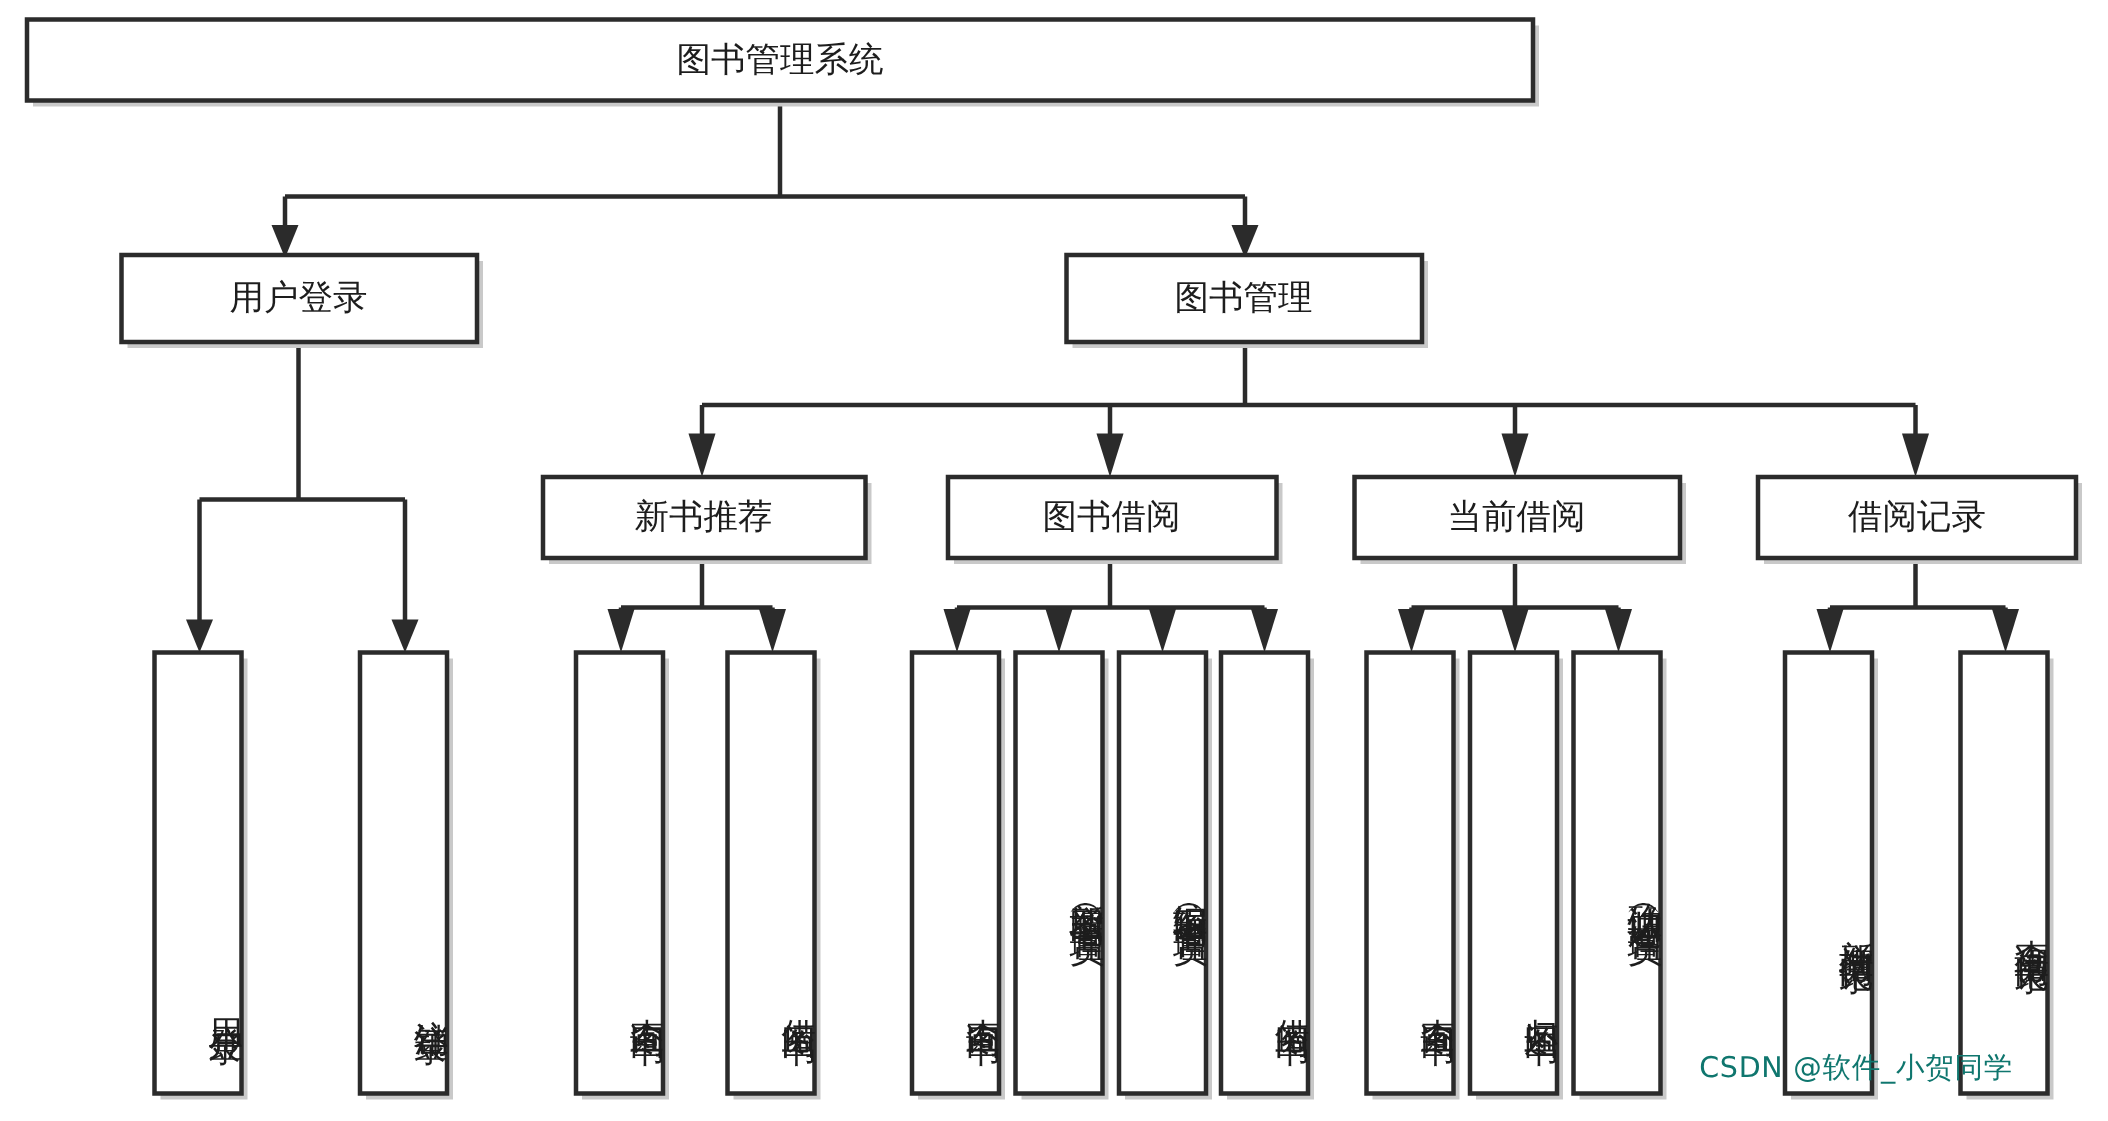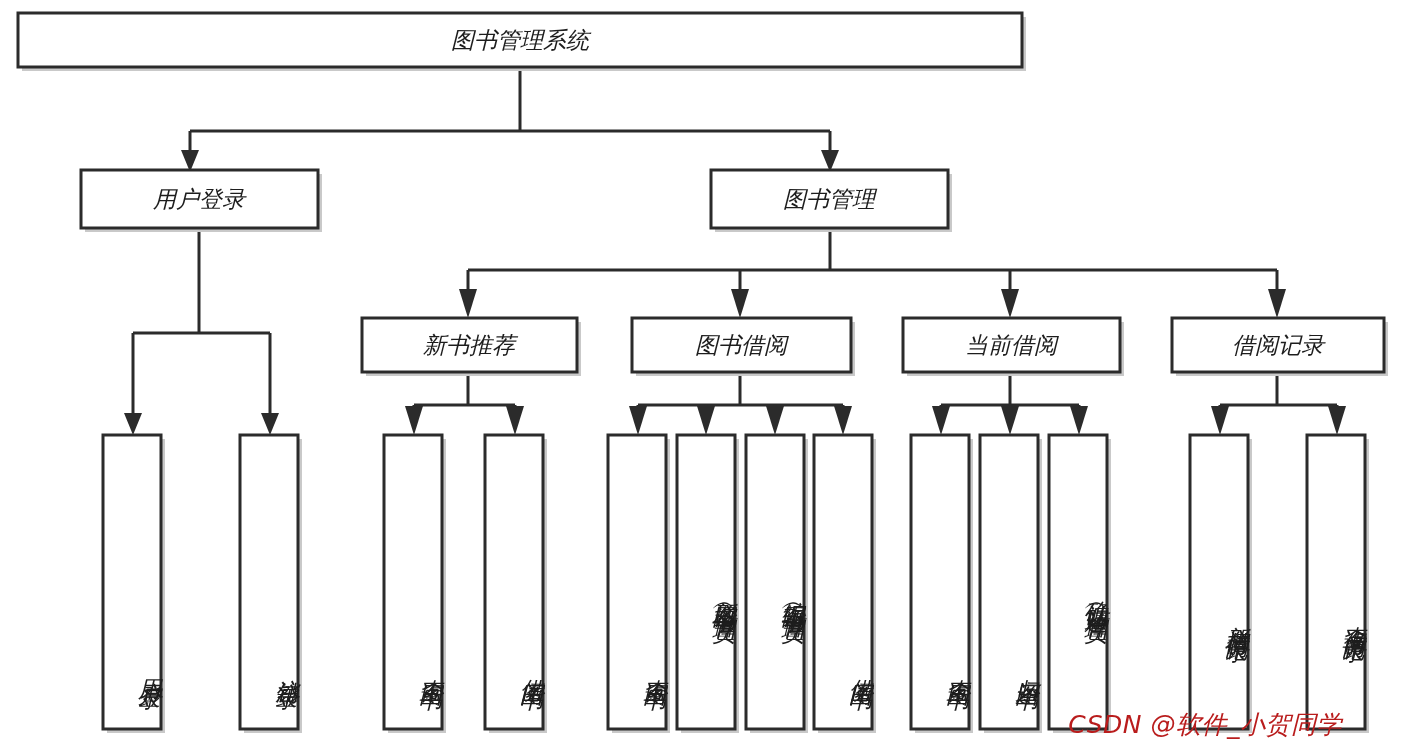--- a/index.html
+++ b/index.html
@@ -13,21 +13,20 @@
     font-family: "DejaVu Sans", "Liberation Sans", sans-serif;
     overflow: hidden;
     position: relative;
   }
   #chart-root {
     position: absolute;
     left: 0;
     top: 0;
     width: 1350px;
     height: 747px;
-    font-style: italic;
   }
   .node-box {
     fill: #ffffff;
     stroke: #2b2b2b;
     stroke-width: 3;
   }
   .node-shadow {
     fill: #c9c9c9;
     stroke: none;
   }
@@ -59,24 +58,24 @@
     letter-spacing: 3px;
     display: flex;
     align-items: flex-start;
     justify-content: center;
     white-space: nowrap;
     pointer-events: none;
   }
   .watermark {
     position: absolute;
     right: 8px;
-    bottom: 6px;
-    font-family: "DejaVu Sans", "Liberation Sans", sans-serif;
-    font-size: 25px;
-    color: #b91c1c;
+    bottom: 22px;
+    font-family: "DejaVu Sans", "Liberation Sans", sans-serif;
+    font-size: 19px;
+    color: #0f766e;
     white-space: nowrap;
     letter-spacing: 0.5px;
   }
 </style>
 </head>
 <body>
 
 <div id="chart-root">
 
   <svg width="1405" height="747" viewBox="0 0 1405 747" xmlns="http://www.w3.org/2000/svg">

